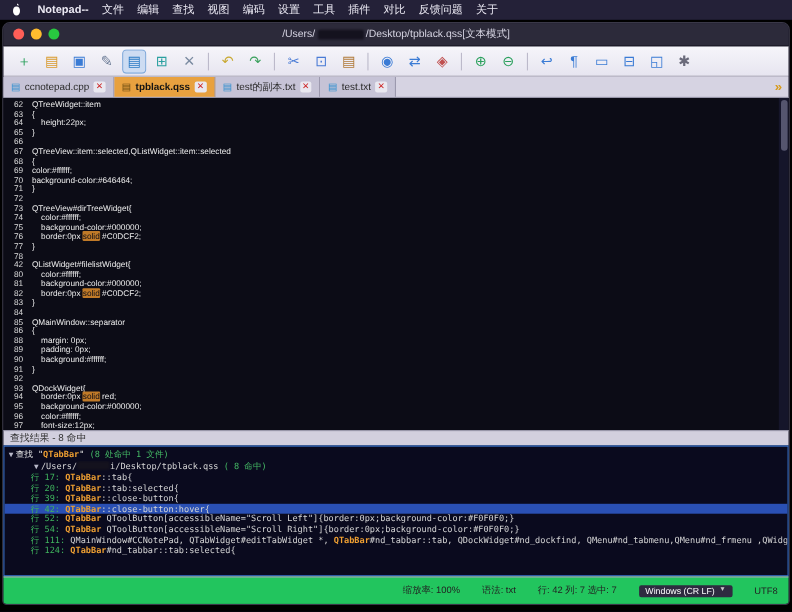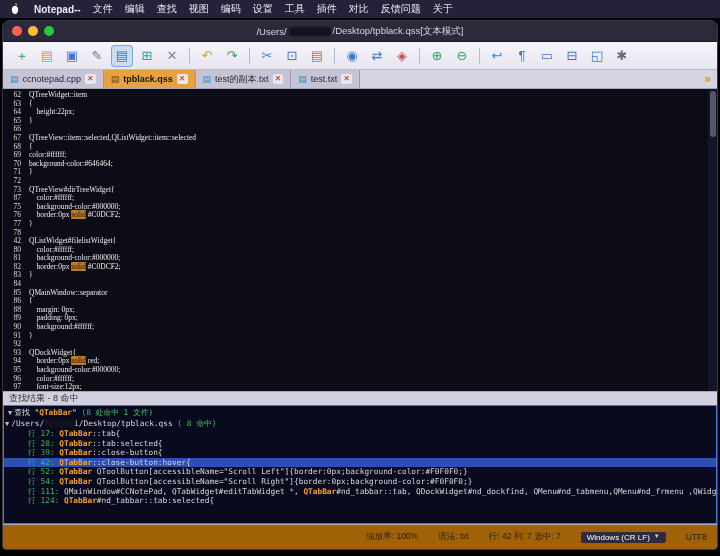--- a/index.html
+++ b/index.html
@@ -32,46 +32,46 @@
   
   .tabbar{height:19px;flex:0 0 19px;background:#d6d3e2;display:flex;align-items:stretch;border-bottom:1px solid #a7a4b8}
   .tab{display:flex;align-items:center;gap:4px;padding:0 7px;font-size:9px;color:#2a2a2a;background:#c6c3d6;border-right:1px solid #9c99ae;cursor:default;white-space:nowrap}
   .tab .doc{color:#2f8fd0;font-size:9px}
   .tab .x{color:#c22;font-weight:bold;font-size:8px;background:#e9e8f0;border-radius:2px;padding:0 2px;line-height:10px}
   .tab.active{background:#e8a13f;color:#141414;font-weight:bold}
   .tab.active .doc{color:#6a4a10}
   .tab-chevron{margin-left:auto;display:flex;align-items:center;padding:0 6px;color:#d89a1a;font-weight:bold;font-size:12px}
 
   
-  .editor{flex:1;background:#0c0c16;position:relative;overflow:hidden;font-family:Liberation Serif, serif}
+  .editor{flex:1;background:#0c0c16;position:relative;overflow:hidden;font-family:Liberation Sans, sans-serif}
   .lines{position:absolute;top:2px;left:0;right:12px;bottom:0}
   .code-line{display:flex;height:8.6px;line-height:8.6px;font-size:7.5px;white-space:pre}
   .ln{flex:0 0 26px;text-align:right;padding-right:8px;color:#dcdcdc}
   .code{color:#ececec}
   .hl{background:#c07a28;color:#0c0c16;border-radius:1px}
   .vscroll{position:absolute;top:0;right:0;bottom:0;width:9px;background:#15152a}
   .vthumb{position:absolute;top:2px;left:1.5px;width:6px;height:46px;border-radius:3px;background:#55556e}
 
   
   .dock-title{height:14px;flex:0 0 14px;background:#d2cfde;display:flex;align-items:flex-end;padding:0 6px;font-size:9px;color:#333;border-top:1px solid #a7a4b8}
 
   
   .find-panel{height:119px;flex:0 0 119px;background:#0a0a1e;border:1px solid #3c7ee0;overflow:hidden;font-family:"DejaVu Sans Mono",monospace;padding:2px 0}
   .frow{height:10.5px;line-height:10.5px;font-size:7.8px;white-space:nowrap;overflow:hidden;color:#d6d6d6;padding-left:4px}
   .frow .tri{color:#b8b8c8;font-size:7px;margin-right:2px}
   .f-summary .lbl{color:#e6e6e6}
   .term{color:#f0a032;font-weight:bold}
   .cnt{color:#45bb66}
-  .f-file{padding-left:1px}
+  .f-file{padding-left:27px}
   .fres{padding-left:24px;height:9.6px;line-height:9.6px}
   .fres .lno{color:#3fb45e}
   .fres.selected{background:#2a50b4}
 
   
-  .statusbar{height:19px;flex:0 0 19px;background:#a16207;border-top:1px solid #aaa7bb;display:flex;align-items:center;font-size:8.5px;color:#222;padding:12px 10px;gap:20px;justify-content:flex-end}
+  .statusbar{height:19px;flex:0 0 19px;background:#22c55e;border-top:1px solid #aaa7bb;display:flex;align-items:center;font-size:8.5px;color:#222;padding:12px 10px;gap:20px;justify-content:flex-end}
   .eol-select{background:#2e2b40;color:#fff;border-radius:2px;padding:1px 6px;display:flex;align-items:flex-start;gap:4px;font-size:8px;cursor:default}
   .eol-select .caret{font-size:6px;color:#ccc}
 </style>
 </head>
 <body>
 
 <div class="screen">
 
   <div class="menubar">
     <span class="apple">
@@ -175,21 +175,21 @@
           <div class="code-line"><span class="ln">64</span><span class="code">    height:22px;</span></div>
           <div class="code-line"><span class="ln">65</span><span class="code">}</span></div>
           <div class="code-line"><span class="ln">66</span><span class="code"></span></div>
           <div class="code-line"><span class="ln">67</span><span class="code">QTreeView::item::selected,QListWidget::item::selected</span></div>
           <div class="code-line"><span class="ln">68</span><span class="code">{</span></div>
           <div class="code-line"><span class="ln">69</span><span class="code">color:#ffffff;</span></div>
           <div class="code-line"><span class="ln">70</span><span class="code">background-color:#646464;</span></div>
           <div class="code-line"><span class="ln">71</span><span class="code">}</span></div>
           <div class="code-line"><span class="ln">72</span><span class="code"></span></div>
           <div class="code-line"><span class="ln">73</span><span class="code">QTreeView#dirTreeWidget{</span></div>
-          <div class="code-line"><span class="ln">87</span><span class="code">    color:#ffffff;</span></div>
+          <div class="code-line"><span class="ln">74</span><span class="code">    color:#ffffff;</span></div>
           <div class="code-line"><span class="ln">75</span><span class="code">    background-color:#000000;</span></div>
           <div class="code-line"><span class="ln">76</span><span class="code">    border:0px <span class="hl">solid</span> #C0DCF2;</span></div>
           <div class="code-line"><span class="ln">77</span><span class="code">}</span></div>
           <div class="code-line"><span class="ln">78</span><span class="code"></span></div>
           <div class="code-line"><span class="ln">42</span><span class="code">QListWidget#filelistWidget{</span></div>
           <div class="code-line"><span class="ln">80</span><span class="code">    color:#ffffff;</span></div>
           <div class="code-line"><span class="ln">81</span><span class="code">    background-color:#000000;</span></div>
           <div class="code-line"><span class="ln">82</span><span class="code">    border:0px <span class="hl">solid</span> #C0DCF2;</span></div>
           <div class="code-line"><span class="ln">83</span><span class="code">}</span></div>
           <div class="code-line"><span class="ln">84</span><span class="code"></span></div>

